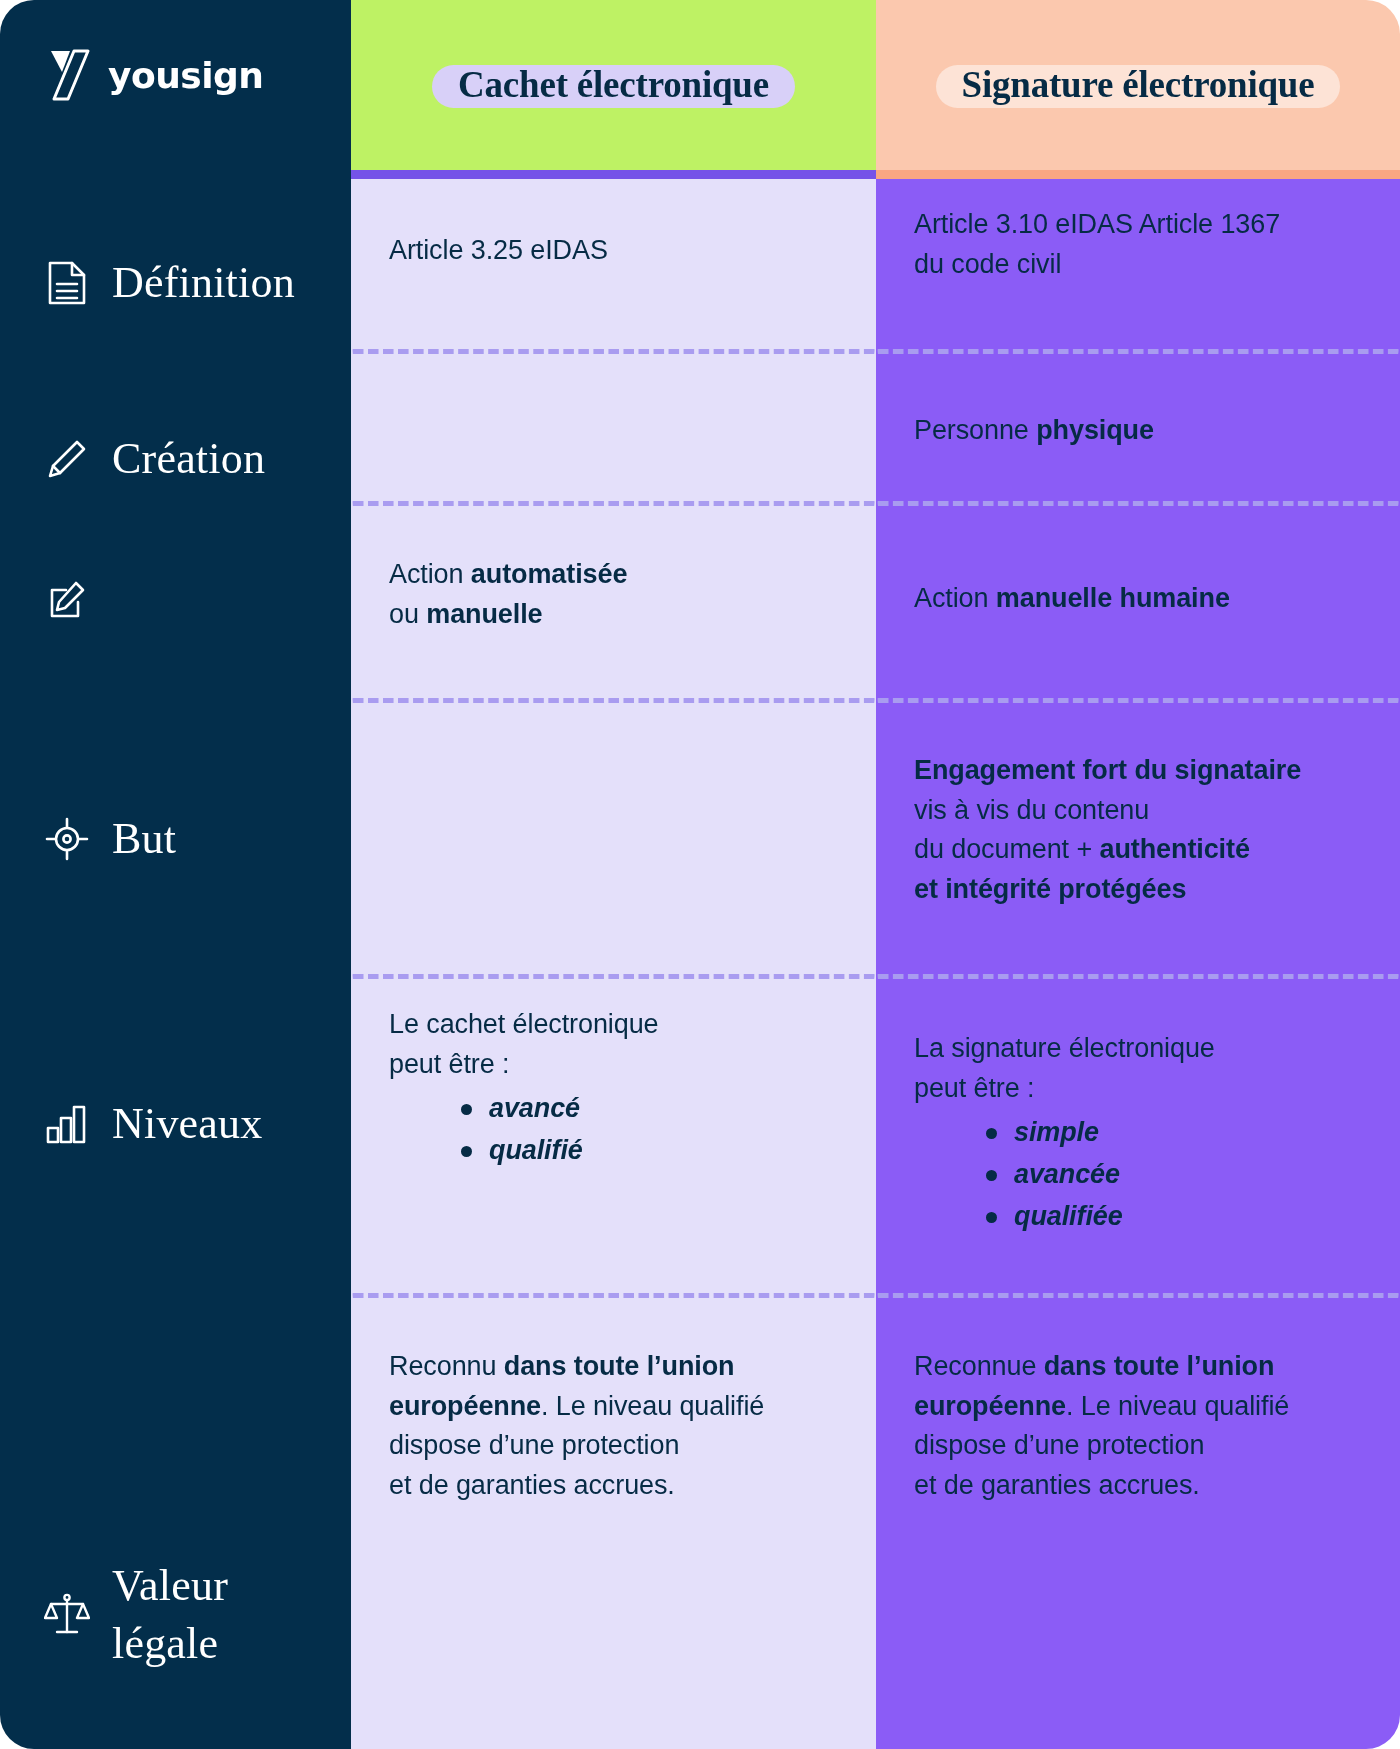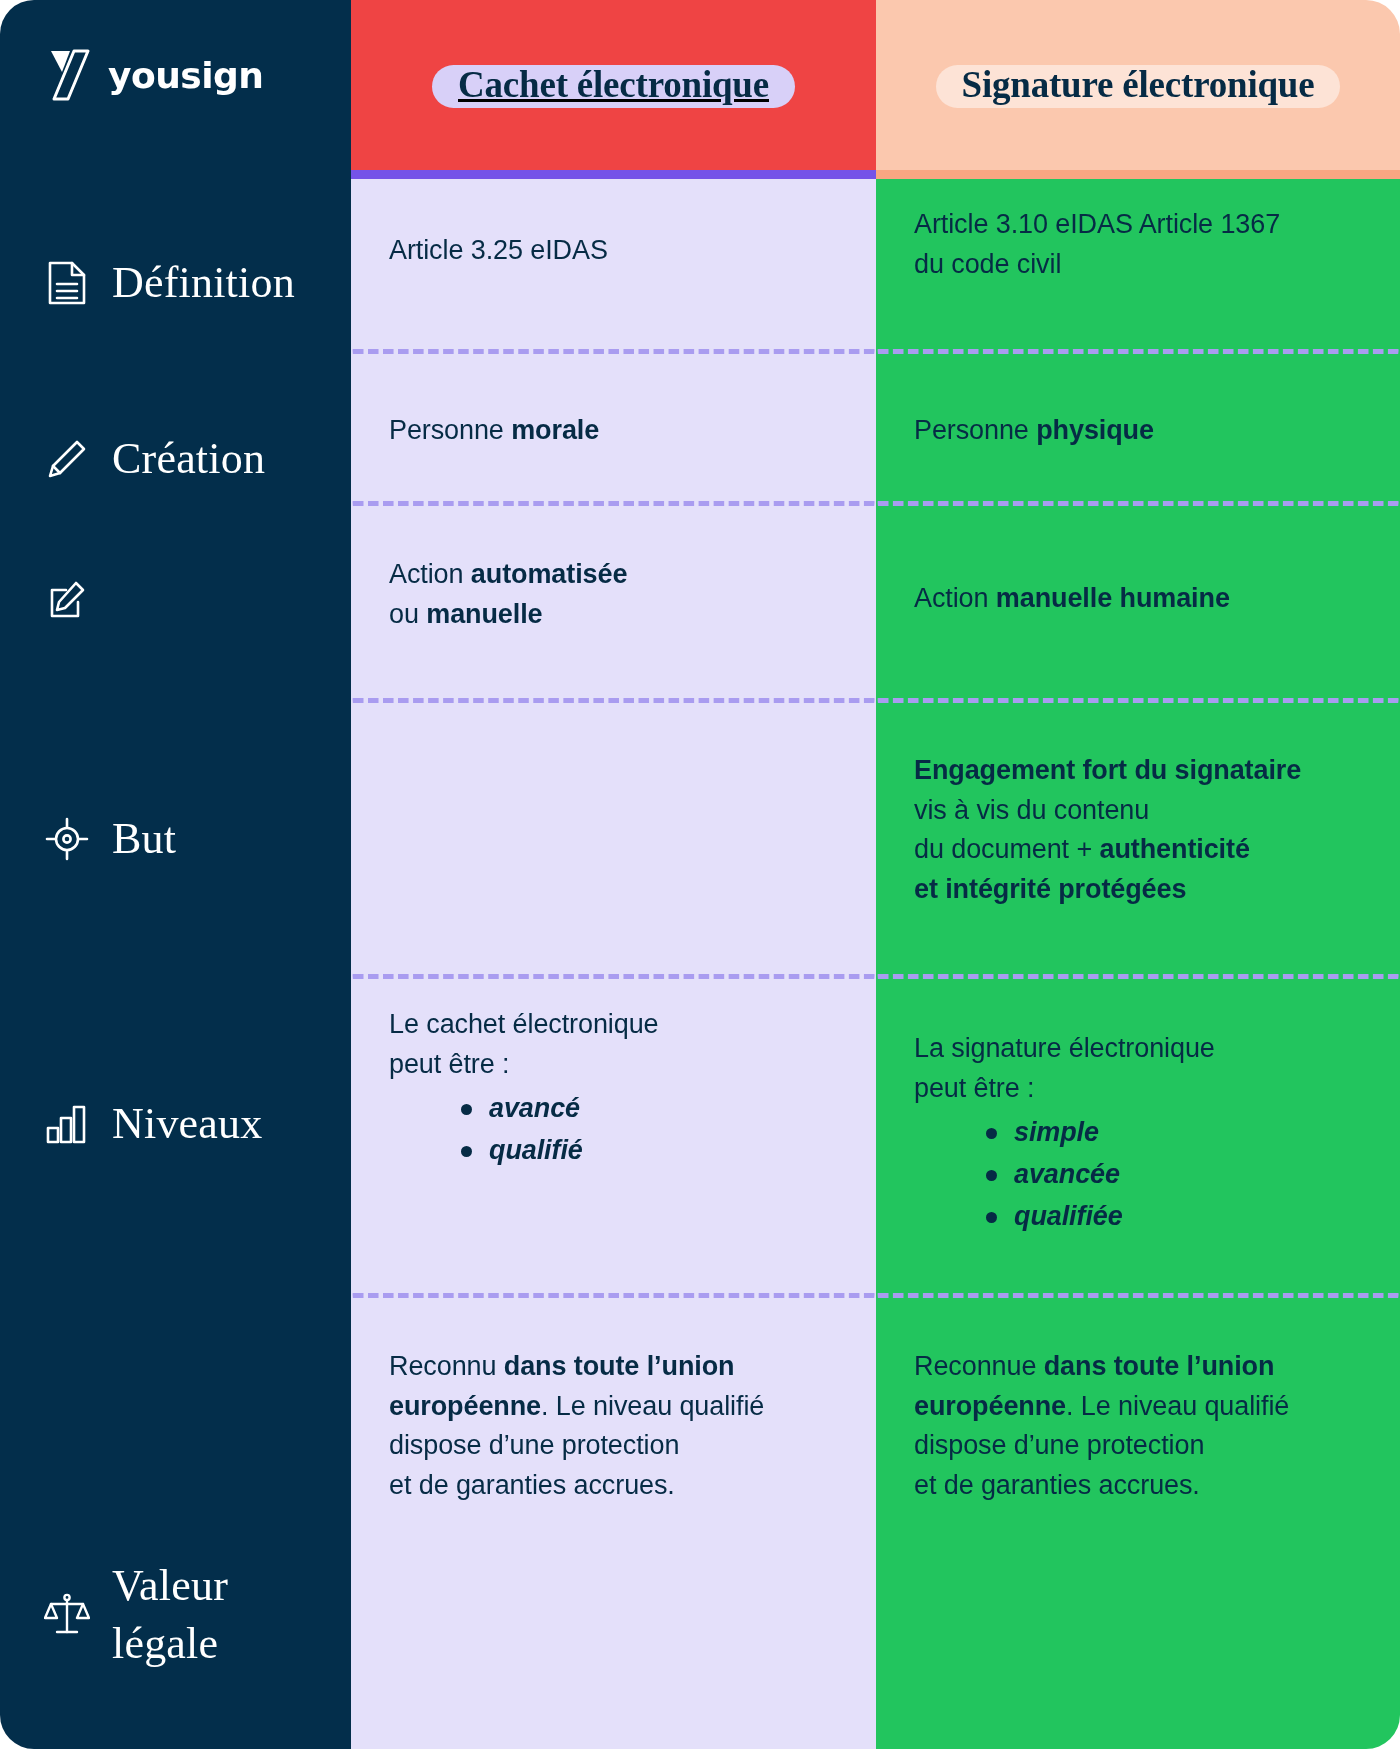--- a/index.html
+++ b/index.html
@@ -71,30 +71,30 @@
 
   
   .col { position: relative; }
   .col-head {
     height: 170px;
     display: flex;
     align-items: center;
     justify-content: center;
     position: relative;
   }
-  .col-purple .col-head { background: #ef4444; text-decoration: underline; }
+  .col-purple .col-head { background: #bef264; }
   .col-orange .col-head { background: #fbc8ae; }
 
   .col-purple .col-accent { background: #7553e8; }
   .col-orange .col-accent { background: #f9a682; }
   .col-accent { height: 9px; }
 
   .col-body { position: absolute; top: 179px; bottom: 0; left: 0; right: 0; }
   .col-purple .col-body { background: #e4e0fa; }
-  .col-orange .col-body { background: #22c55e; }
+  .col-orange .col-body { background: #8b5cf6; }
 
   .head-pill {
     position: relative;
     display: inline-block;
     padding: 10px 26px 12px;
     color: #062b45;
     font-family: "Liberation Serif", serif;
     font-weight: 700;
     font-size: 37px;
     letter-spacing: -0.2px;
@@ -240,21 +240,20 @@
   <div class="col col-purple">
     <div class="col-head">
       <div class="head-pill">
         <span>Cachet électronique</span>
       </div>
     </div>
     <div class="col-accent"></div>
     <div class="col-body">
 
       <div class="cell" style="top:52px">Article 3.25 eIDAS</div>
-      <div class="cell" style="top:232px">Personne <b>morale</b></div>
       <div class="cell" style="top:376px">Action <b>automatisée</b><br>ou <b>manuelle</b></div>
 
       <div class="cell" style="top:826px">
         <div>Le cachet électronique<br>peut être :</div>
         <ul>
             <li>avancé</li>
             <li>qualifié</li>
           </ul>
       </div>
 

